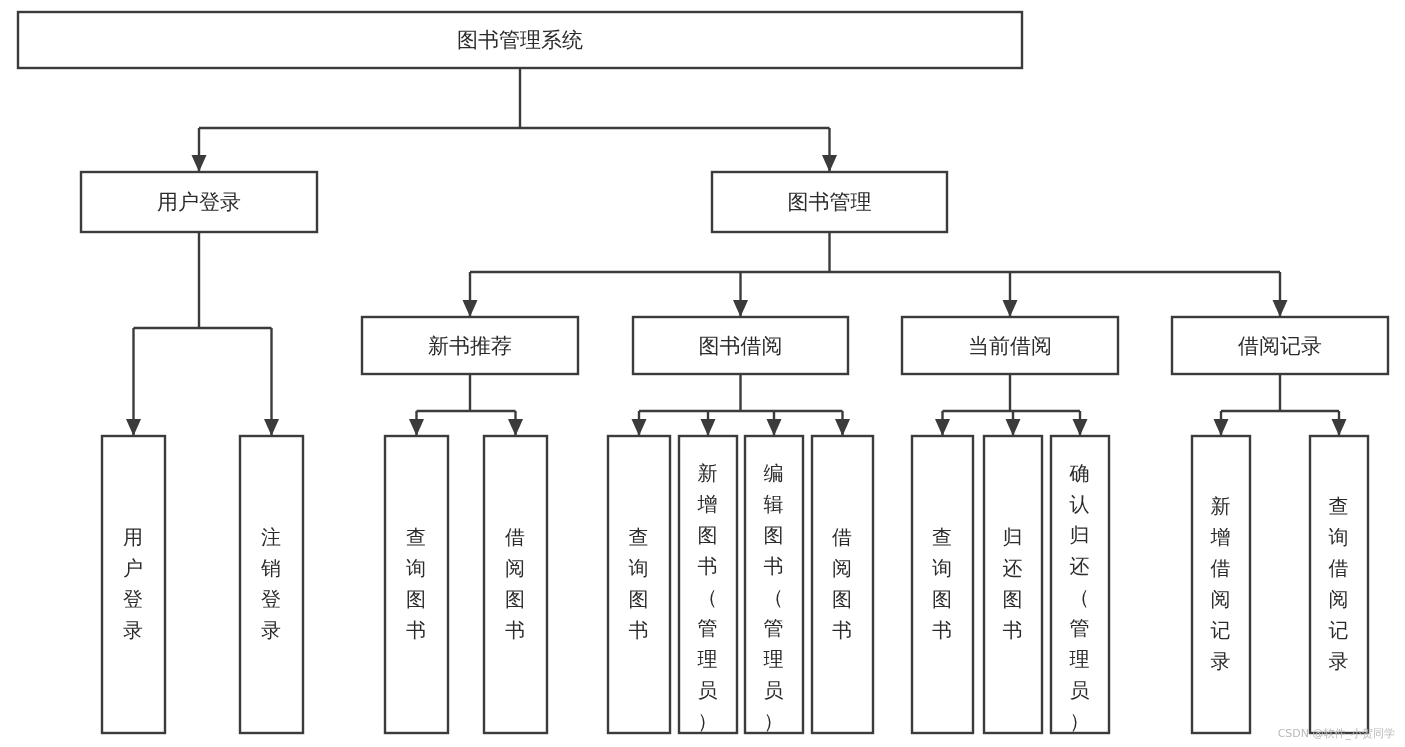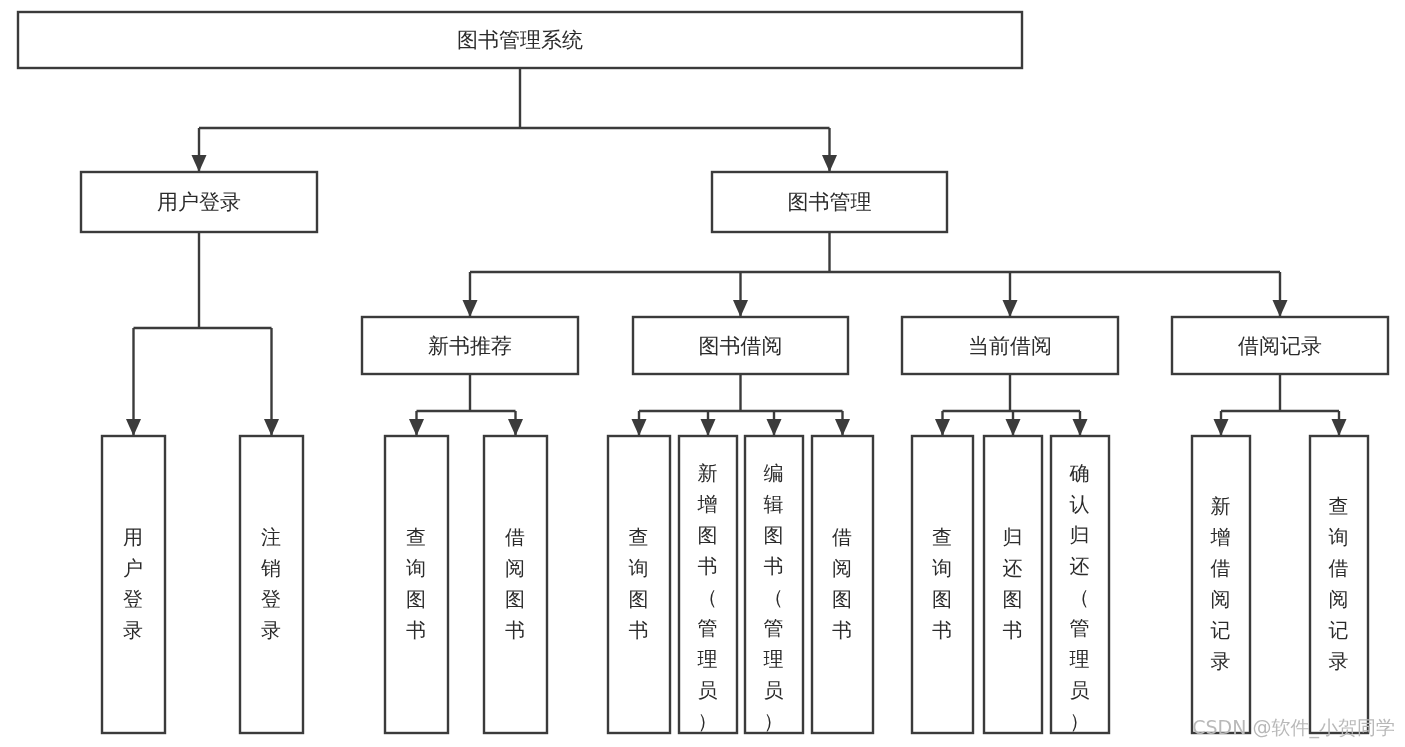--- a/index.html
+++ b/index.html
@@ -54,21 +54,21 @@
   }
   .node-label.vertical {
     font-size: 20px;
     letter-spacing: 1px;
   }
   .watermark {
     position: absolute;
     right: 10px;
     bottom: 6px;
     font-family: "DejaVu Sans", "Liberation Sans", sans-serif;
-    font-size: 19px;
+    font-size: 11px;
     color: #b9b9b9;
     white-space: nowrap;
     user-select: none;
   }
 </style>
 </head>
 <body>
 
 <div id="diagram-root">
 

